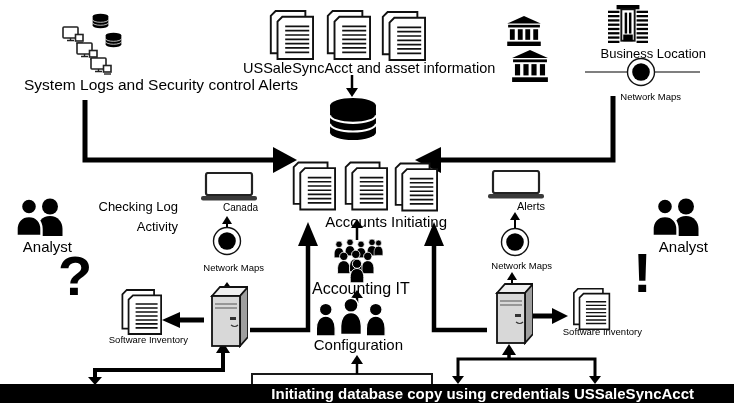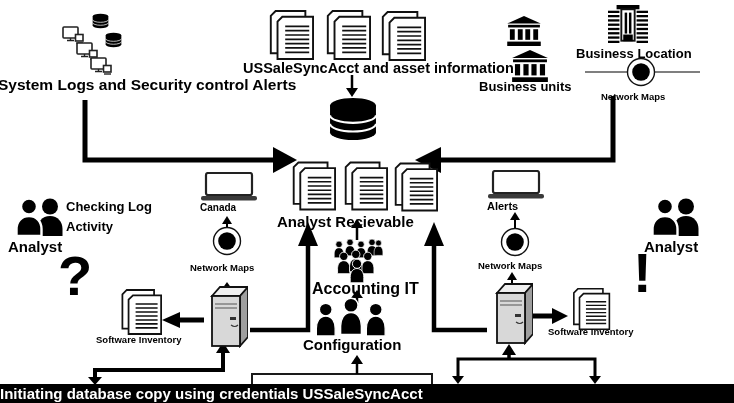--- a/index.html
+++ b/index.html
@@ -1,25 +1,25 @@
 <!DOCTYPE html>
 <html><head>
 <meta charset="utf-8">
 <style>
   html,body{margin:0;padding:0;background:#fff;}
   .stage{position:relative;width:734px;height:403px;background:#ffffff;overflow:hidden;
          font-family:"Liberation Sans",sans-serif;color:#000;}
-  .lbl{position:absolute;font-weight:bold;color:#000;text-align:left;line-height:1.22;white-space:normal;}
+  .lbl{position:absolute;font-weight:normal;color:#000;text-align:right;line-height:1.22;white-space:normal;}
   .nowrap{white-space:nowrap;}
   .ic{position:absolute;display:block;}
   #connectors{position:absolute;left:0;top:0;z-index:1;pointer-events:none;}
   .layer2{position:absolute;left:0;top:0;width:734px;height:403px;z-index:2;}
   .mark{position:absolute;font-weight:900;color:#000;}
   .banner{position:absolute;left:0;top:384px;width:734px;height:19px;background:#000;z-index:3;}
-  .banner div{width:694px;text-align:left;color:#fff;font-weight:bold;font-size:15px;line-height:19px;white-space:nowrap;}
+  .banner div{width:694px;text-align:right;color:#fff;font-weight:bold;font-size:15px;line-height:19px;white-space:nowrap;}
 </style>
 </head>
 <body>
 
 <div class="stage">
 
   <svg width="0" height="0" style="position:absolute">
     <defs>
       <symbol id="sym-docpair" viewBox="0 0 50 52">
         <path d="M10,1 H41 V45 H5 V6 Z" fill="#fff" stroke="#111" stroke-width="2"></path>
@@ -194,21 +194,20 @@
         <use href="#sym-docpair"></use>
       </svg>
     <div class="lbl nowrap" style="left:243px;top:60px;width:242px;font-size:14.5px">USSaleSyncAcct and asset information</div>
 
     <svg class="ic" style="left:506px;top:16px" width="36" height="30">
         <use href="#sym-bank"></use>
       </svg>
     <svg class="ic" style="left:511px;top:50px" width="38" height="32">
         <use href="#sym-bank"></use>
       </svg>
-    <div class="lbl nowrap" style="left:479px;top:79px;width:100px;font-size:13px">Business units</div>
 
     <svg class="ic" style="left:607px;top:5px" width="42" height="40">
         <use href="#sym-bizbuilding"></use>
       </svg>
     <div class="lbl nowrap" style="left:576px;top:46px;width:130px;font-size:13px">Business Location</div>
     <svg class="ic" style="left:624px;top:55px" width="34" height="34">
         <use href="#sym-node"></use>
       </svg>
     <div class="lbl nowrap" style="left:601px;top:91px;width:80px;font-size:9.5px">Network Maps</div>
 
@@ -218,21 +217,21 @@
 
     <svg class="ic" style="left:289px;top:161px" width="47" height="50">
         <use href="#sym-docpair"></use>
       </svg>
     <svg class="ic" style="left:341px;top:161px" width="47" height="50">
         <use href="#sym-docpair"></use>
       </svg>
     <svg class="ic" style="left:391px;top:162px" width="47" height="50">
         <use href="#sym-docpair"></use>
       </svg>
-    <div class="lbl nowrap" style="left:277px;top:213px;width:170px;font-size:15px">Analyst Recievable</div>
+    <div class="lbl nowrap" style="left:277px;top:213px;width:170px;font-size:15px">Accounts Initiating</div>
 
     <svg class="ic" style="left:14px;top:198px" width="52" height="40">
         <use href="#sym-analyst"></use>
       </svg>
     <div class="lbl nowrap" style="left:8px;top:238px;width:64px;font-size:15px">Analyst</div>
     <div class="lbl" style="left:66px;top:197px;width:112px;font-size:13px;line-height:1.5">Checking Log Activity</div>
     <div class="mark" style="left:58px;top:243px;font-size:56px">?</div>
 
     <svg class="ic" style="left:200px;top:172px" width="58" height="30">
         <use href="#sym-laptop"></use>

